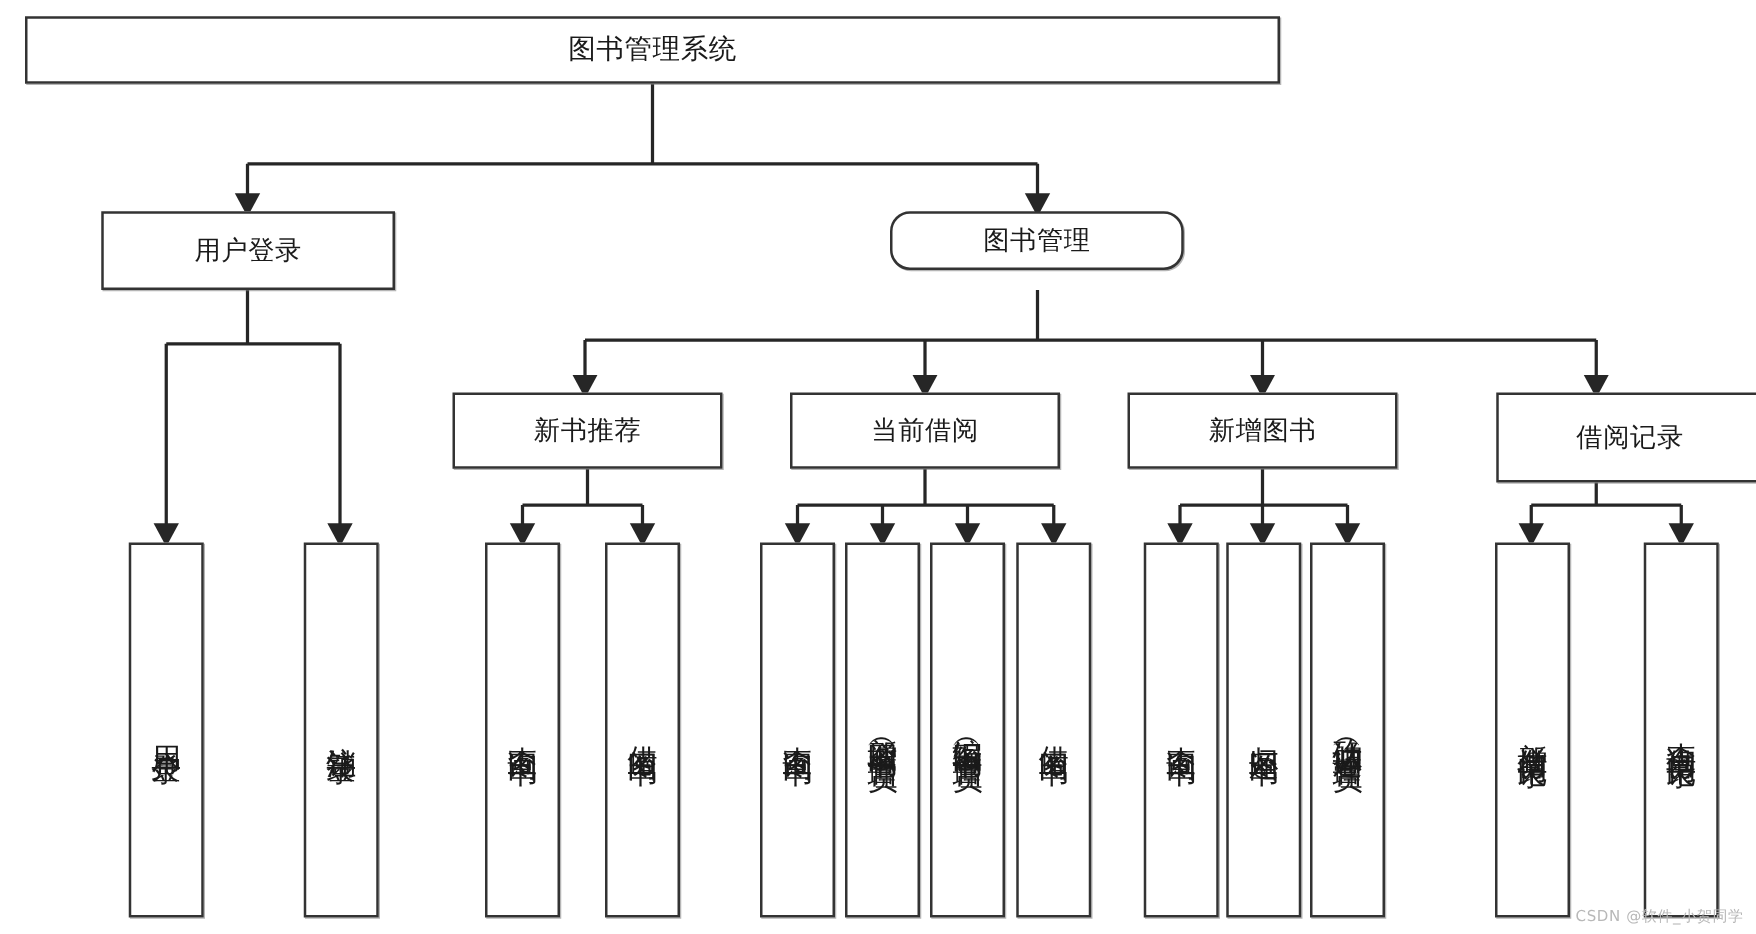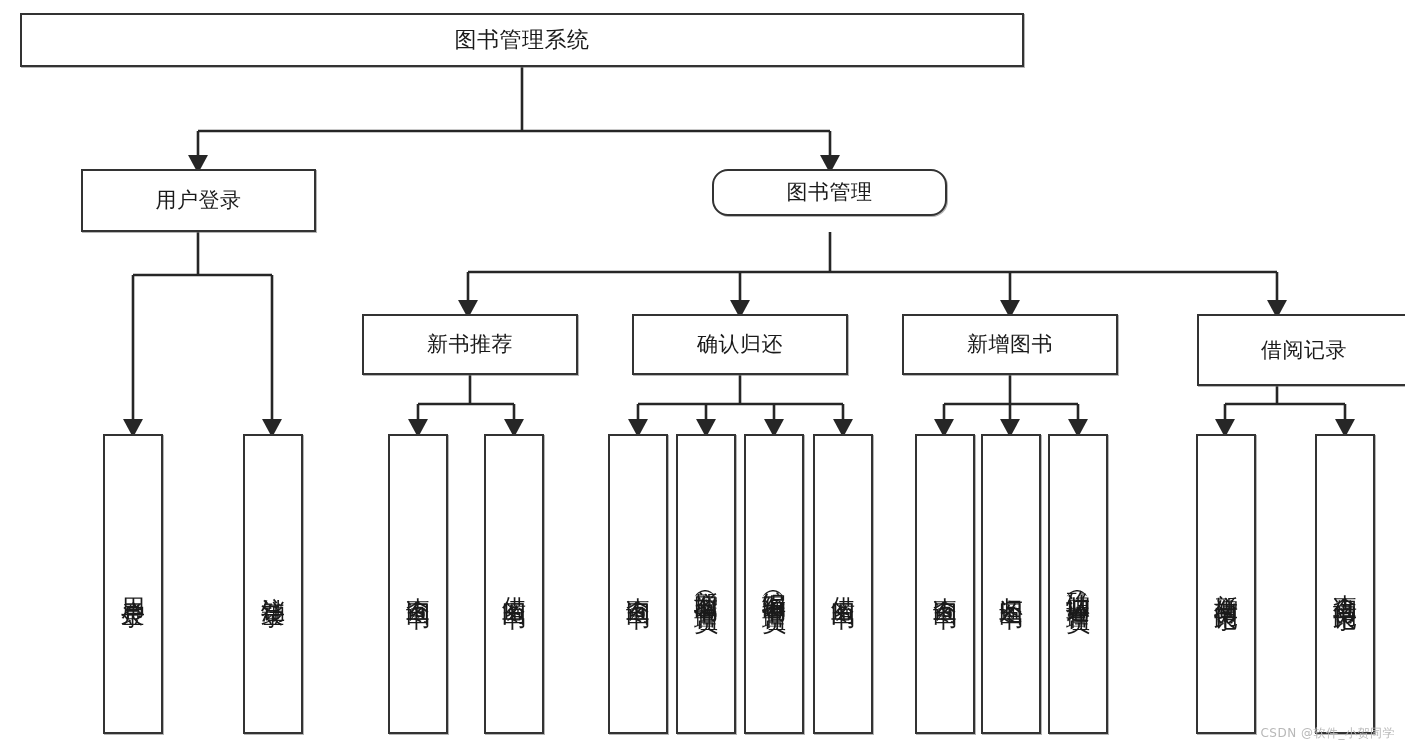--- a/index.html
+++ b/index.html
@@ -143,21 +143,21 @@
 
   <div class="node horiz" style="left:712px; top:169px; width:235px; height:47px;border-radius:16px;">
     <span class="node-label">图书管理</span>
   </div>
 
   <div class="node horiz" style="left:362px; top:314px; width:216px; height:61px;">
     <span class="node-label">新书推荐</span>
   </div>
 
   <div class="node horiz" style="left:632px; top:314px; width:216px; height:61px;">
-    <span class="node-label">确认归还</span>
+    <span class="node-label">当前借阅</span>
   </div>
 
   <div class="node horiz" style="left:902px; top:314px; width:216px; height:61px;">
     <span class="node-label">新增图书</span>
   </div>
 
   <div class="node horiz" style="left:1170px; top:314px; width:214px; height:72px;margin-left:27px;">
     <span class="node-label">借阅记录</span>
   </div>
 

